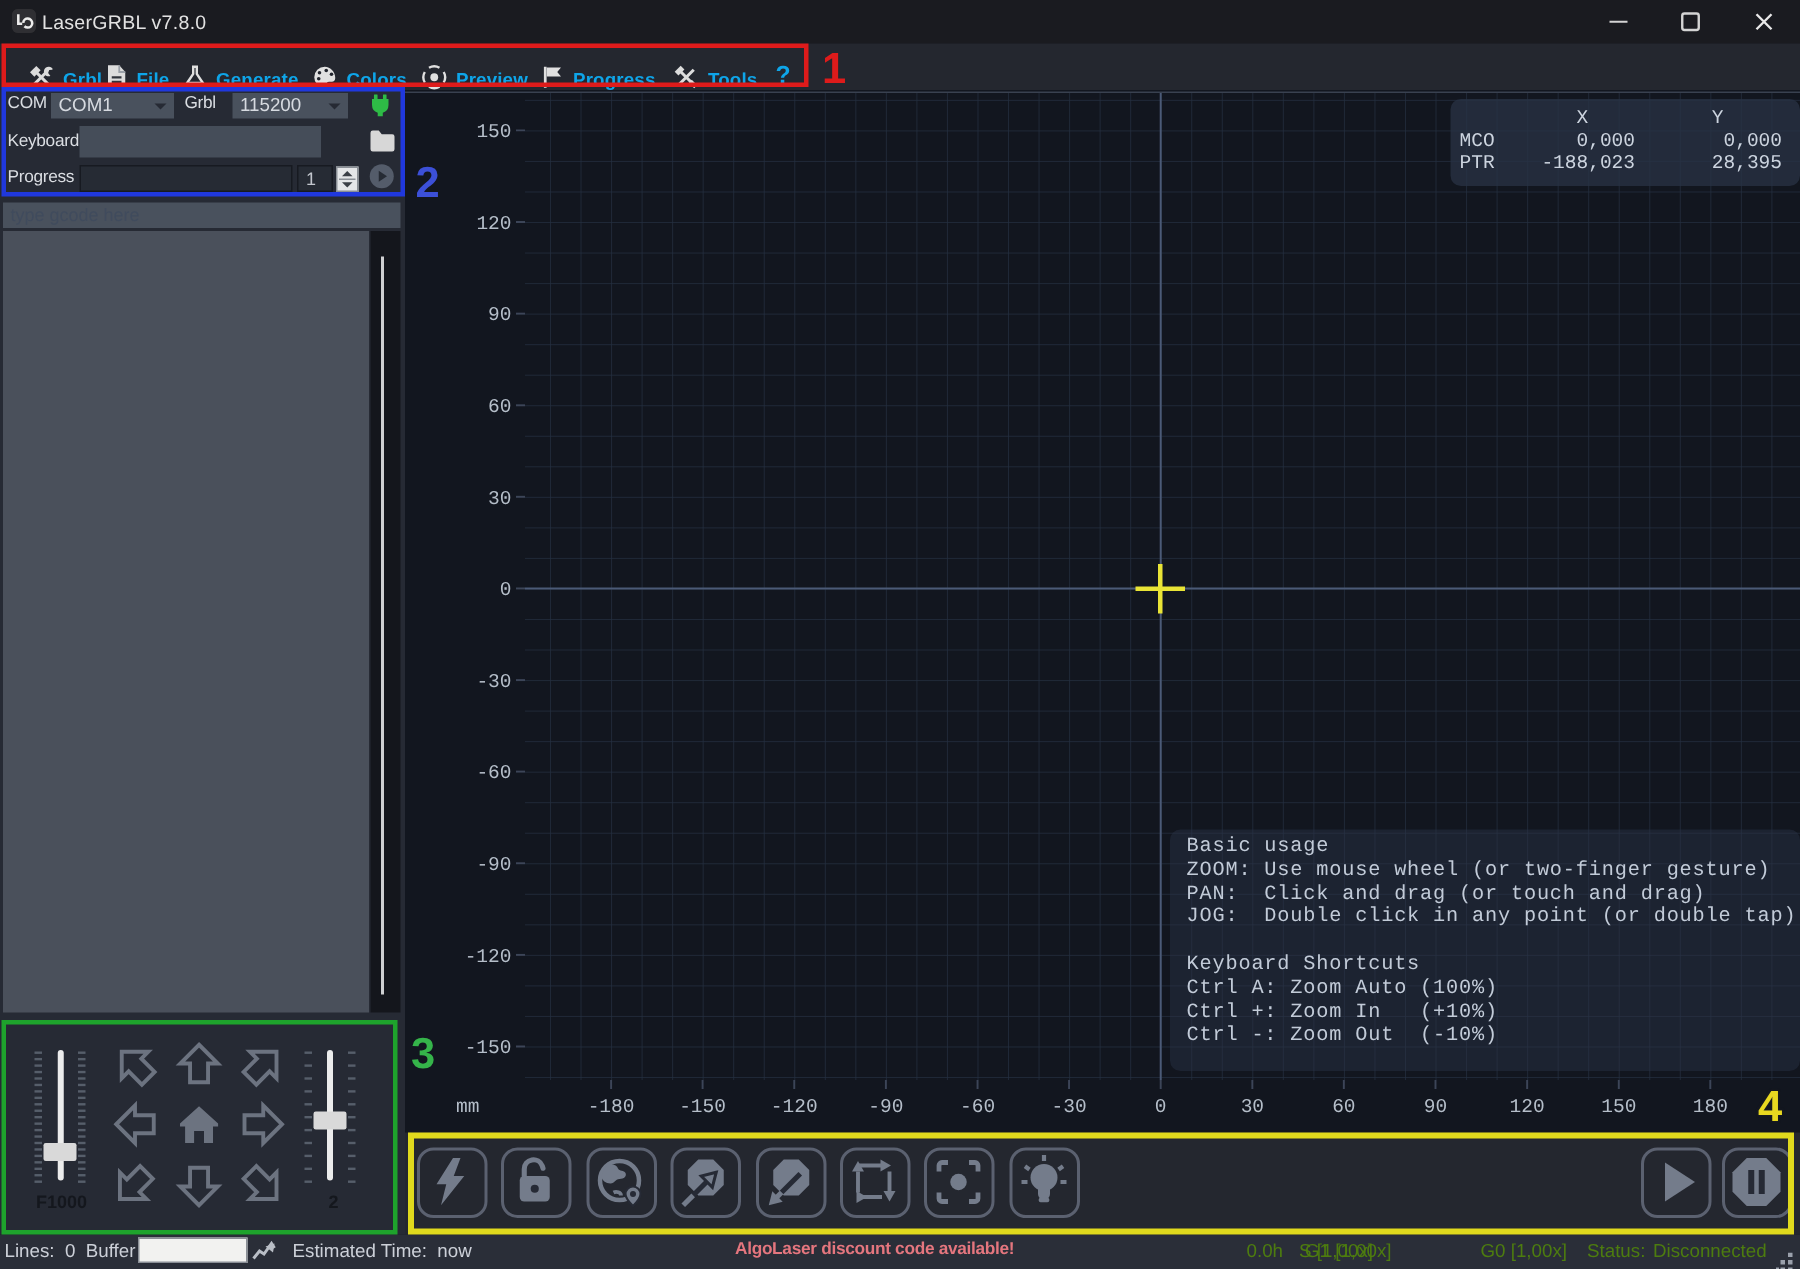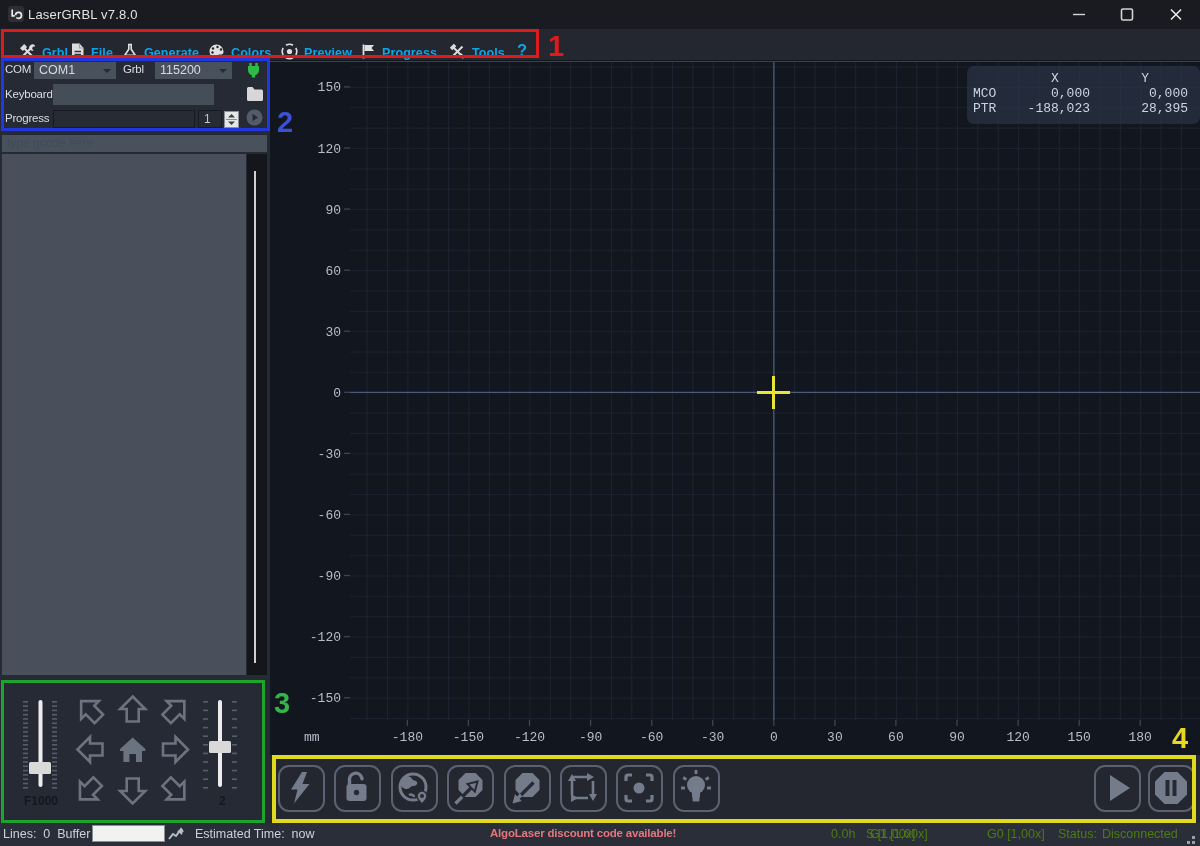--- a/index.html
+++ b/index.html
@@ -360,20 +360,31 @@
 </svg>
 </div>
 <div class="abs" id="coordbox">
       <pre>          X
 MCO       0,000
 PTR    -188,023</pre>
       <pre id="ycol">Y     
  0,000
 28,395</pre>
     </div>
+<div class="abs" id="helpbox">
+      <pre>Basic usage
+ZOOM: Use mouse wheel (or two-finger gesture)
+PAN:  Click and drag (or touch and drag)
+JOG:  Double click in any point (or double tap)
+
+Keyboard Shortcuts
+Ctrl A: Zoom Auto (100%)
+Ctrl +: Zoom In   (+10%)
+Ctrl -: Zoom Out  (-10%)</pre>
+    </div>
 
 <div class="abs" id="toolbar"></div>
 <div class="abs tbtn" style="left:278px"><svg width="42" height="42" viewBox="0 0 42 42">
         <path d="M22 5L11 22.5h6.5L14 36.5 29.5 17h-7L27 5z" fill="#747c8b"></path>
       </svg></div>
 <div class="abs tbtn" style="left:334.4px"><svg width="42" height="42" viewBox="0 0 42 42">
         <path d="M13.5 17v-4.5a6.2 6.2 0 0 1 12-2.3l.5 1.6" fill="none" stroke="#747c8b" stroke-width="3.4" stroke-linecap="round"></path>
         <rect x="10.5" y="17" width="20" height="17" rx="3" fill="#747c8b"></rect>
         <circle cx="20.5" cy="25.5" r="2.7" fill="#262a35"></circle>
       </svg></div>

